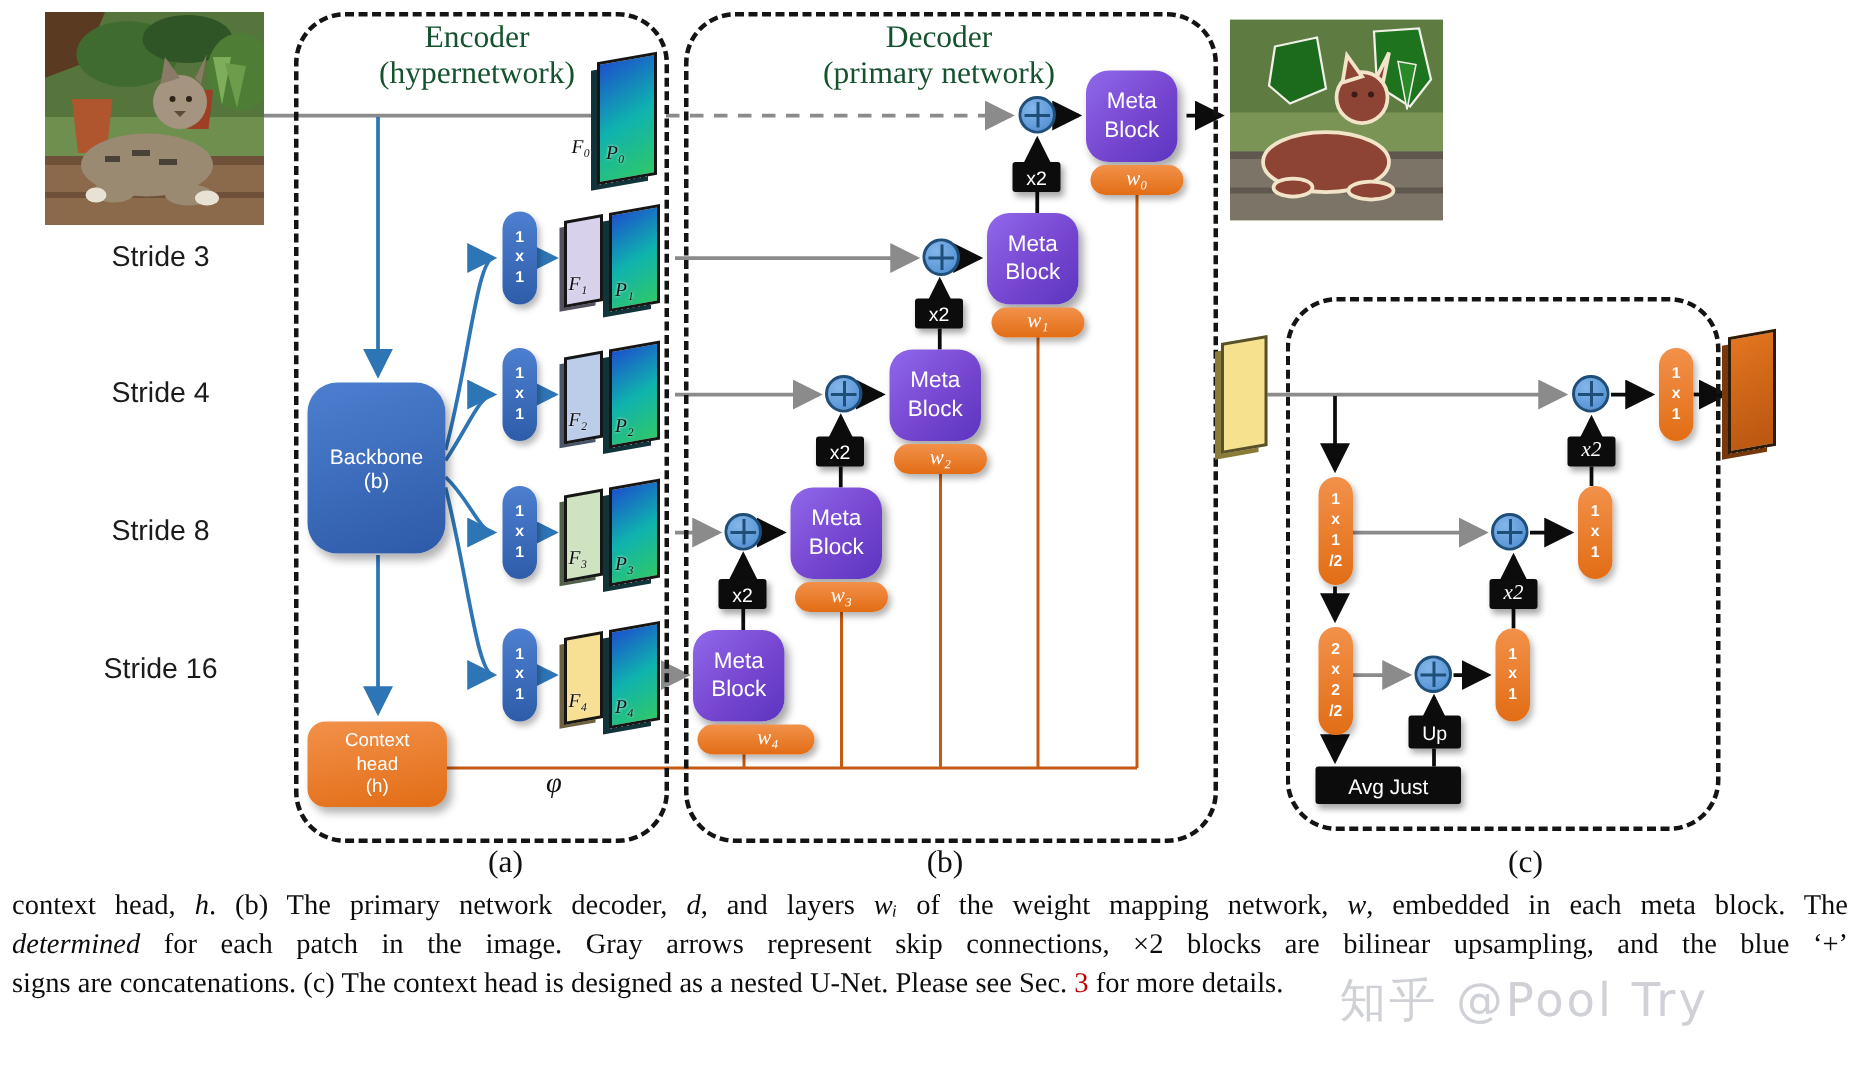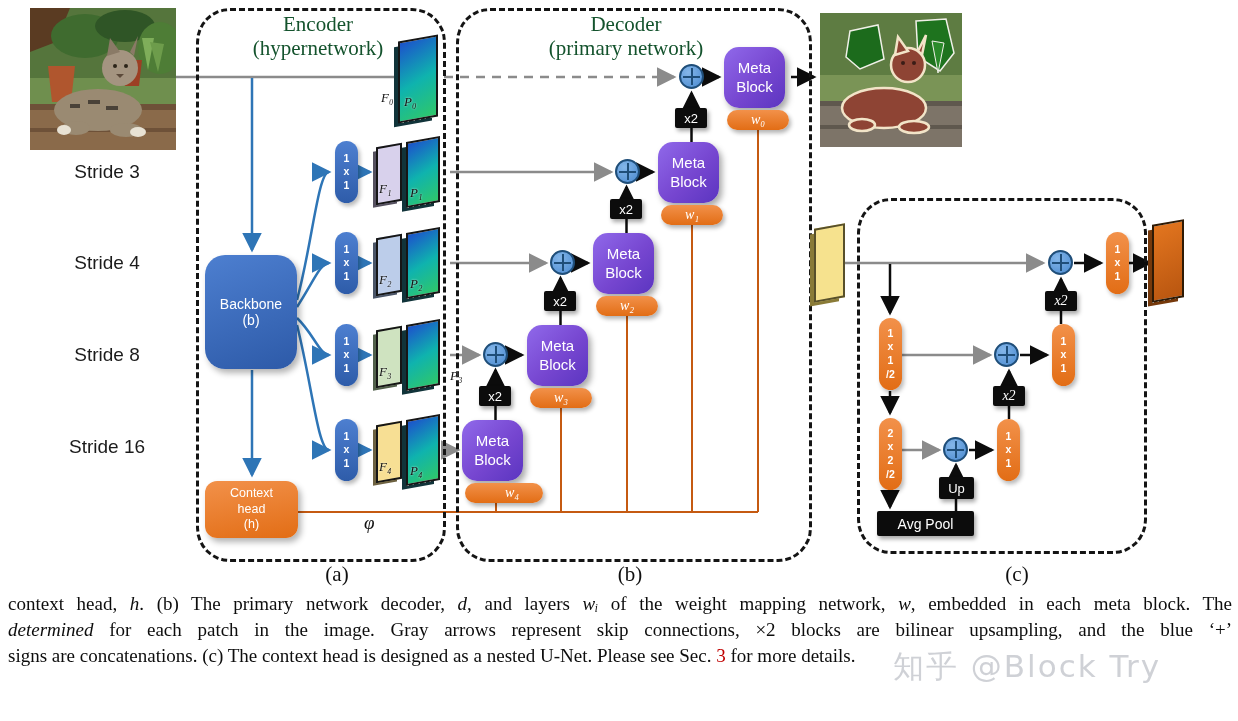--- a/index.html
+++ b/index.html
@@ -256,21 +256,21 @@
   <div class="plate-label" style="left:410px;top:185px;">P₁</div>
 
   <div class="plate f2" style="left:376px;top:236px;width:26px;height:58px;"></div>
   <div class="plate pgrad" style="left:406px;top:230px;width:34px;height:66px;"></div>
   <div class="plate-label" style="left:379px;top:272px;text-align:right;">F₂</div>
   <div class="plate-label" style="left:410px;top:276px;">P₂</div>
 
   <div class="plate f3" style="left:376px;top:328px;width:26px;height:58px;"></div>
   <div class="plate pgrad" style="left:406px;top:322px;width:34px;height:66px;"></div>
   <div class="plate-label" style="left:379px;top:364px;">F₃</div>
-  <div class="plate-label" style="left:410px;top:368px;margin-left:40px;">P₃</div>
+  <div class="plate-label" style="left:410px;top:368px;">P₃</div>
 
   <div class="plate f4" style="left:376px;top:423px;width:26px;height:58px;"></div>
   <div class="plate pgrad" style="left:406px;top:417px;width:34px;height:66px;"></div>
   <div class="plate-label" style="left:379px;top:459px;font-style:italic;">F₄</div>
   <div class="plate-label" style="left:410px;top:463px;">P₄</div>
 
   <div class="circle-plus" style="left:679px;top:64px;"></div>
   <div class="circle-plus" style="left:615px;top:159px;"></div>
   <div class="circle-plus" style="left:550px;top:250px;"></div>
   <div class="circle-plus" style="left:483px;top:342px;"></div>
@@ -317,25 +317,25 @@
 x
 2
 /2</div>
   <div class="capsule orange" style="left:997px;top:419px;height:62px;">1
 x
 1</div>
 
   <div class="chip it" style="left:1045px;top:291px;width:32px;height:20px;">x2</div>
   <div class="chip it" style="left:993px;top:386px;width:32px;height:20px;">x2</div>
   <div class="chip" style="left:939px;top:477px;width:35px;height:22px;">Up</div>
-  <div class="chip" style="left:877px;top:511px;width:97px;height:25px;font-size:14px;">Avg Pool</div>
+  <div class="chip" style="left:877px;top:511px;width:97px;height:25px;font-size:14px;">Avg Just</div>
 
 </div>
 
 <div class="caption">
   <div class="cap-line"><span>context head, </span><span class="i">h</span><span>. (b) The primary network decoder, </span><span class="i">d</span><span>, and layers </span><span class="i">wᵢ</span><span> of the weight mapping network, </span><span class="i">w</span><span>, embedded in each meta block. The</span></div>
   <div class="cap-line"><span class="i">determined</span><span> for each patch in the image. Gray arrows represent skip connections, ×2 blocks are bilinear upsampling, and the blue ‘+’</span></div>
   <div class="cap-line last"><span>signs are concatenations. (c) The context head is designed as a nested U-Net. Please see Sec. </span><span class="red">3</span><span> for more details.</span></div>
 </div>
 
-<div class="watermark">知乎 @Block Try</div>
+<div class="watermark">知乎 @Pool Try</div>
 
 </div>
 
 </body></html>

